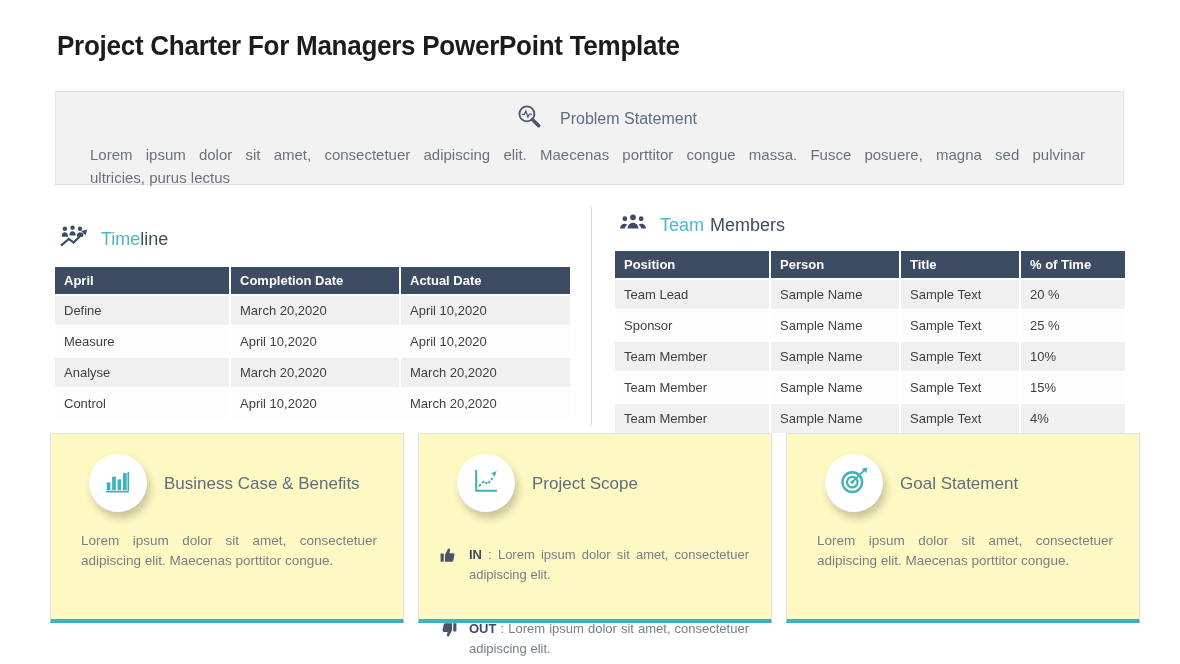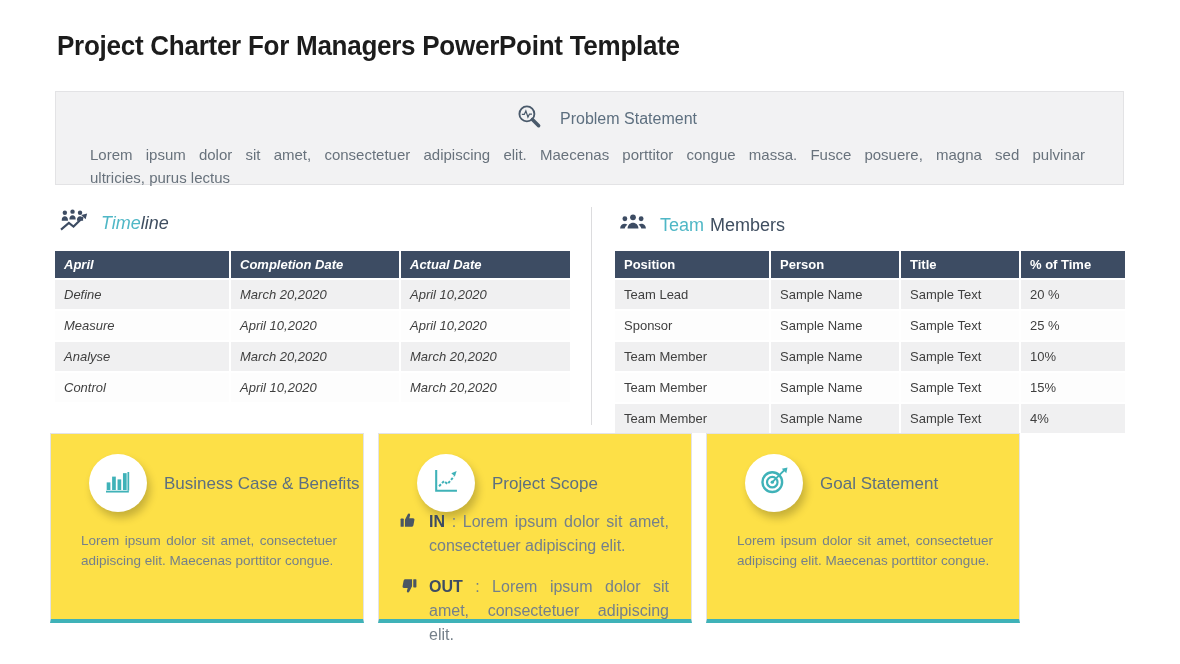--- a/index.html
+++ b/index.html
@@ -20,21 +20,21 @@
     background:#f2f2f3; border:1px solid #e3e3e5;
   }
   .ps-head { display:flex; align-items:center; gap:17px; margin:11px 0 0 34px;justify-content:center; }
   .ps-title { font-size:16px; color:#5d6f7f; }
   .ps-body { margin:9px 38px 0 34px; font-size:15px; color:#68727c; line-height:1.55; }
   .ps-line1 { display:block; text-align:justify; text-align-last:justify; }
   .ps-line2 { display:block; }
 
   
   .section { position:absolute; }
-  .sec-timeline { left:55px; top:208px; width:515px;font-style:italic; }
+  .sec-timeline { left:55px; top:224px; width:515px; }
   .sec-team    { left:615px; top:212px; width:510px; }
   h2.sec-head { display:flex; align-items:center; gap:13px; font-size:18px; font-weight:400;
                 color:#3f4e60; margin:0 0 13px 4px; }
   .accent { color:#4fb7c6; }
   .spaced { margin-left:6px; }
 
   
   table { border-collapse:collapse; width:100%; font-size:13px; table-layout:fixed; }
   th { background:#3d4c63; color:#ffffff; text-align:left; font-weight:700;
        padding:6px 9px; border-right:2px solid #ffffff; }
@@ -42,32 +42,32 @@
   td { padding:7px 9px; color:#3f3f3f; border-right:2px solid #ffffff;
        border-top:2px solid #ffffff; overflow:hidden; white-space:nowrap; }
   td:last-child { border-right:none; }
   tbody tr:nth-child(odd) td  { background:#f0f0f1; }
   tbody tr:nth-child(even) td { background:#fdfdfd; }
 
   .divider { position:absolute; left:591px; top:207px; width:1px; height:218px; background:#dcdcde; }
 
   
   .cards { position:absolute; left:50px; top:433px; width:1090px; display:flex; gap:14px; }
-  .card { position:relative; width:314px; height:190px; background:#fde047;
+  .card { position:relative; width:354px; height:190px; background:#fef9c3;
           border:1px solid #e3e3e5; border-bottom:4px solid #3fb2b8; }
   .badge { position:absolute; left:38px; top:20px; width:58px; height:58px; border-radius:50%;
            background:#ffffff; box-shadow:3px 6px 9px rgba(0,0,0,0.22);
            display:flex; align-items:center; justify-content:center; }
   .card-title { position:absolute; left:113px; top:40px; font-size:17px; color:#5d6f7f; }
   .card-body { position:absolute; left:30px; right:26px; top:97px;
                font-size:13.5px; color:#75808a; line-height:1.5; text-align:justify; }
 
   .scope-list { position:absolute; left:20px; right:22px; top:76px; }
   .scope-item { position:relative; padding-left:30px; margin-bottom:17px;
-                font-size:16px; color:#75808a; line-height:1.5; text-align:justify; }
+                font-size:13px; color:#75808a; line-height:1.5; text-align:justify;margin-top:35px; }
   .scope-item b { color:#3d4c63; font-weight:700; }
   .thumb { position:absolute; left:0; top:1px; }
 </style>
 </head>
 <body>
 
 <div class="stage">
 
   <div class="page-title">Project Charter For Managers PowerPoint Template</div>
 

